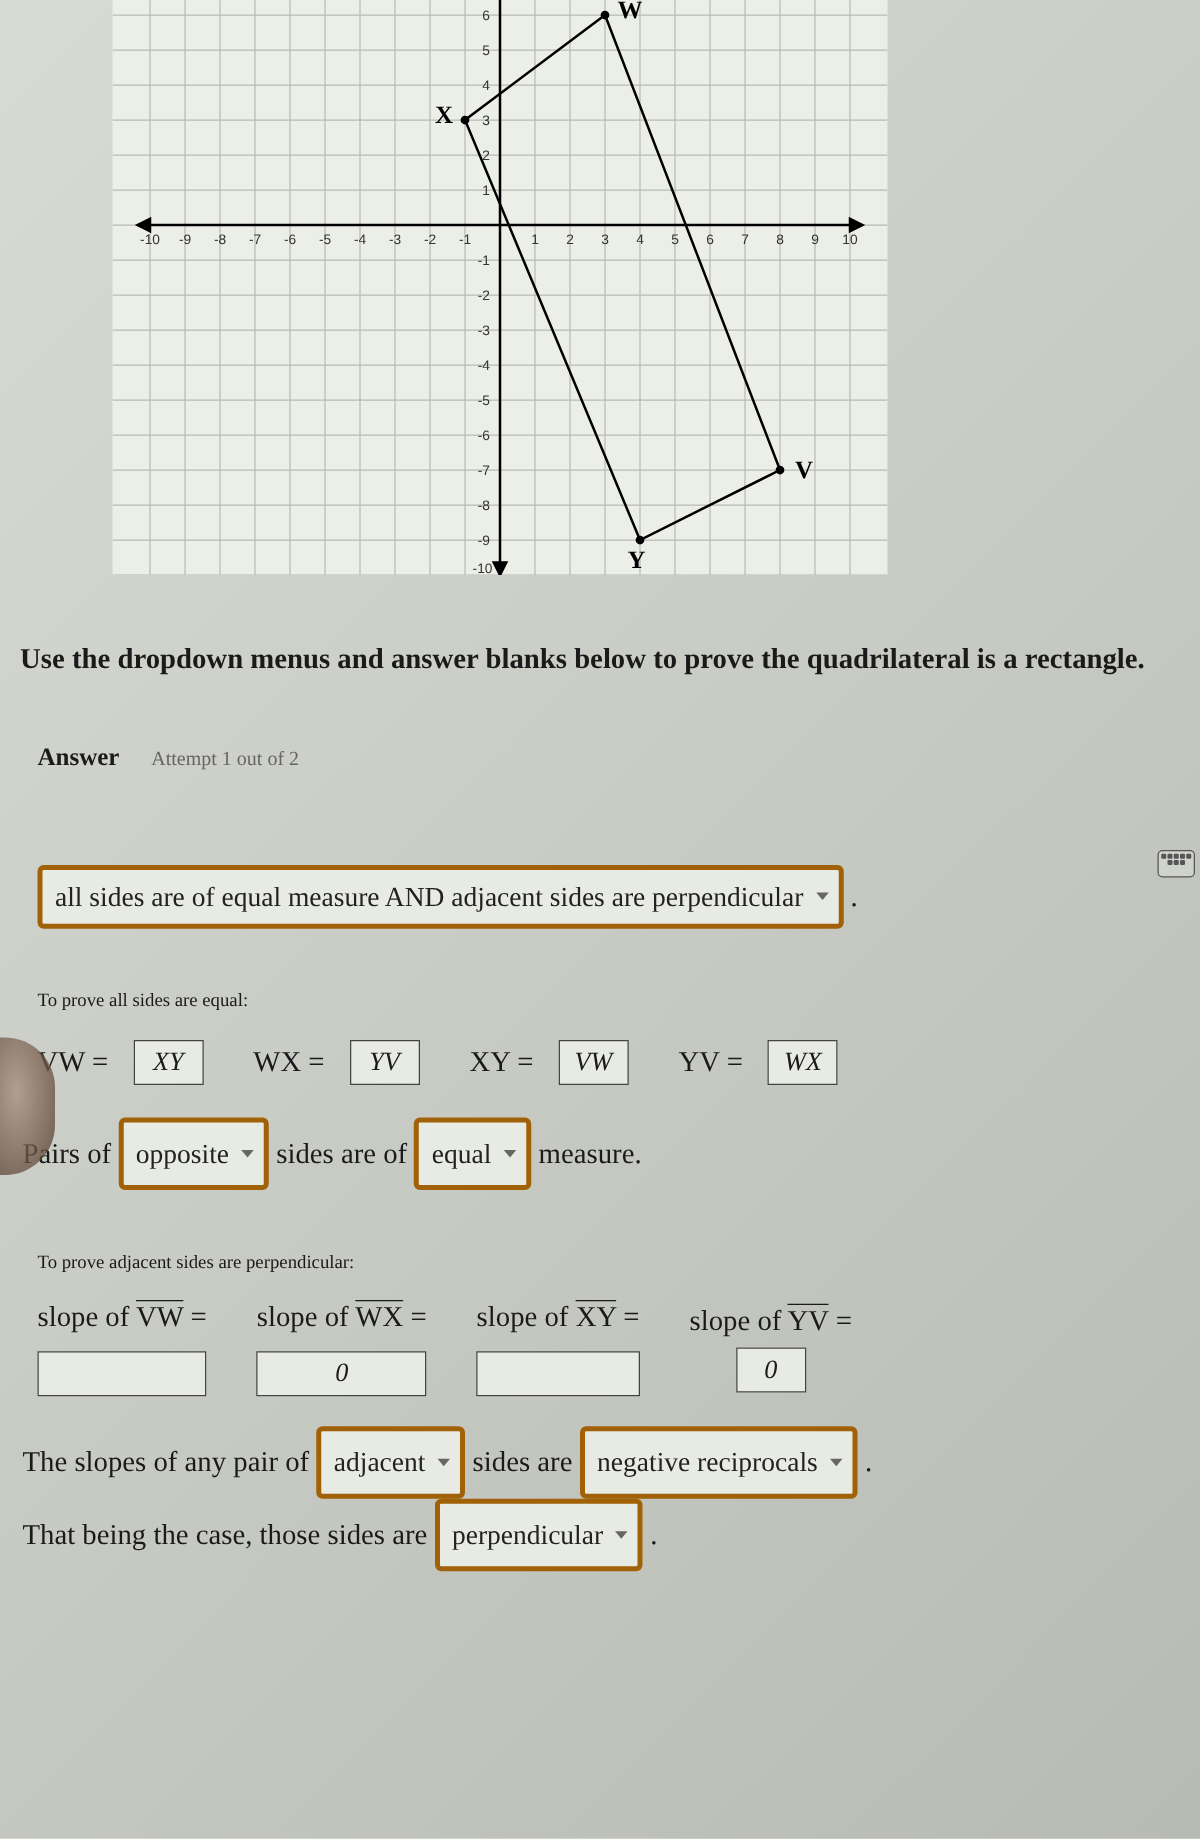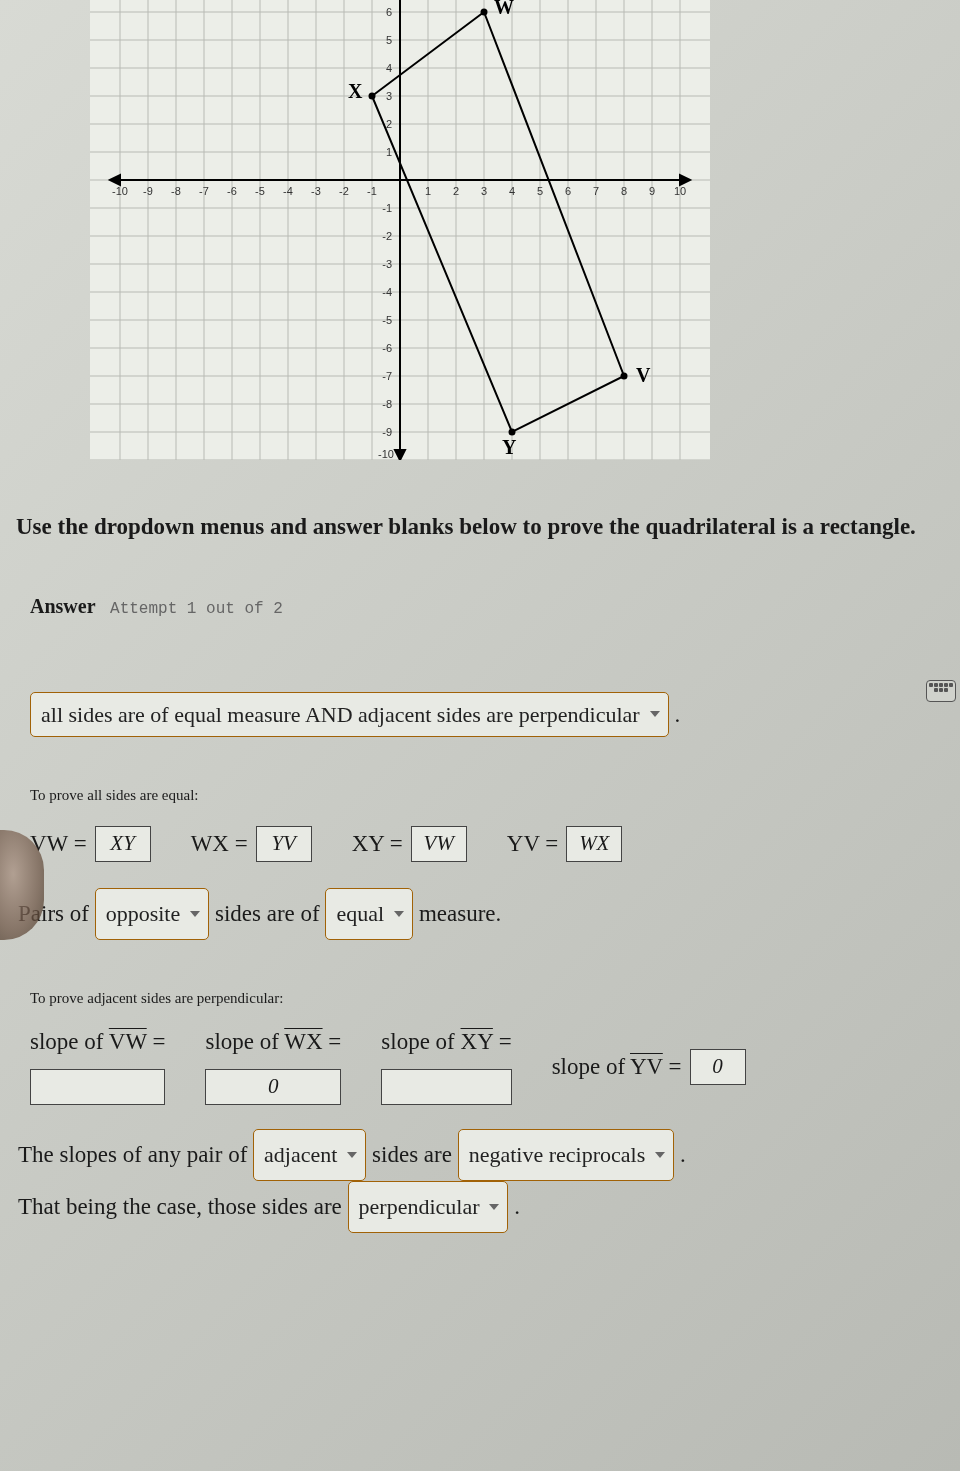--- a/index.html
+++ b/index.html
@@ -27,21 +27,21 @@
     font-size: 23px;
     line-height: 1.5;
     padding: 30px 0 10px 16px;
     font-weight: bold;
   }
   .answer-header {
     padding: 40px 0 10px 30px;
     font-size: 18px;
   }
   .answer-header b { font-weight: bold; font-size: 20px; }
-  .attempt { color: #666; font-size: 16px; margin-left: 10px; font-family: Liberation Mono, monospace; }
+  .attempt { color: #666; font-size: 16px; margin-left: 21px; }
   .keypad-icon {
     position: absolute;
     right: 4px;
     top: 680px;
     width: 30px; height: 22px;
     border: 1.5px solid #555;
     border-radius: 4px;
     display: flex; flex-wrap: wrap;
     padding: 2px; gap: 1px;
     align-content: flex-start;
@@ -51,21 +51,21 @@
   .keypad-icon span { width: 4px; height: 4px; background:#555; border-radius:1px; }
   .body-text {
     font-size: 23px;
     line-height: 1.7;
     padding: 25px 0 10px 30px;
   }
   .dropdown {
     display: inline-flex;
     align-items: center;
     background: #e8eae4;
-    border: 1px solid #a16207;
+    border: 4px solid #a16207;
     border-radius: 5px;
     padding: 3px 28px 3px 10px;
     font-size: 22px;
     position: relative;
     font-family: inherit;
     color: #222;
     min-height: 34px;
   }
   .dropdown::after {
     content: '';
@@ -82,21 +82,21 @@
     padding: 40px 0 16px 30px;
   }
   .eq-row {
     padding: 6px 0 6px 30px;
     font-size: 23px;
     display: flex;
     flex-wrap: wrap;
     align-items: center;
     gap: 8px 40px;
   }
-  .eq-item { display: inline-flex; align-items: center; gap: 8px; white-space: nowrap; }
+  .eq-item { display: inline-flex; align-items: center; gap: 20px; white-space: nowrap; }
   .val-input {
     display: inline-flex;
     align-items: center;
     justify-content: center;
     min-width: 56px;
     height: 36px;
     border: 1.5px solid #444;
     background: #e8eae4;
     font-style: italic;
     font-size: 21px;
@@ -308,21 +308,21 @@
     <span class="val-input empty"></span>
   </div>
   <div class="slope-item">
     <span class="slope-label"><span>slope of </span><span class="overline">WX</span><span> =</span></span>
     <span class="val-input">0</span>
   </div>
   <div class="slope-item">
     <span class="slope-label"><span>slope of </span><span class="overline">XY</span><span> =</span></span>
     <span class="val-input empty"></span>
   </div>
-  <div class="slope-item-inline" style="align-self:center;">
+  <div class="slope-item-inline" style="align-self:center;flex-direction:column;">
     <span class="slope-label"><span>slope of </span><span class="overline">YV</span><span> =</span></span>
     <span class="val-input">0</span>
   </div>
 </div>
 
 <div class="sentence-row">
   <span>The slopes of any pair of</span>
   <span class="dropdown">adjacent</span>
   <span>sides are</span>
   <span class="dropdown">negative reciprocals</span>

